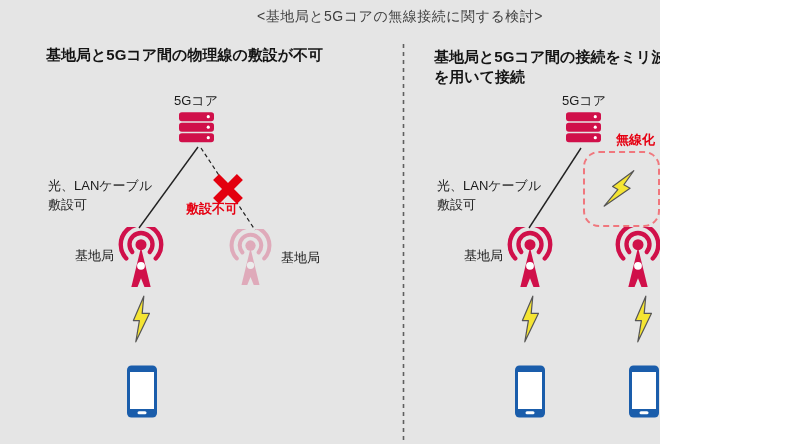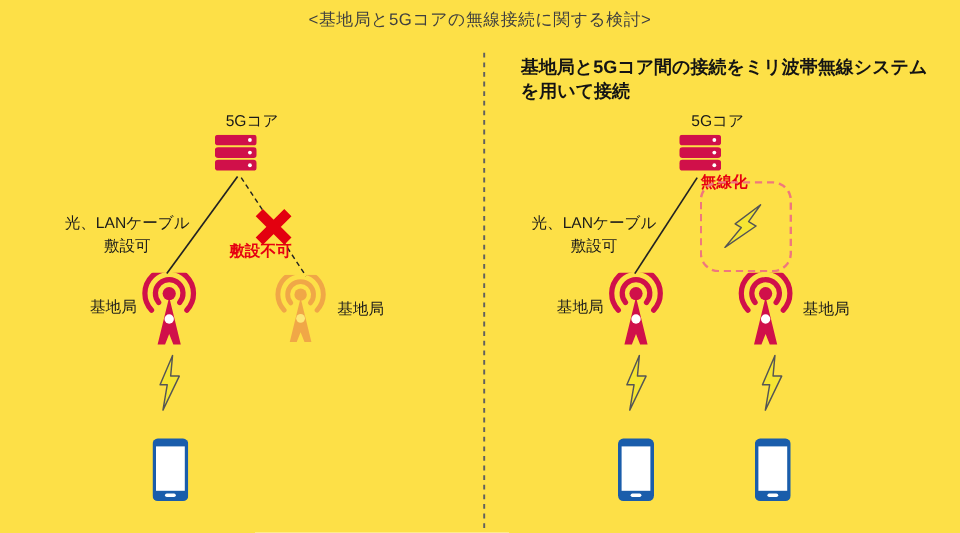--- a/index.html
+++ b/index.html
@@ -1,36 +1,36 @@
 <!DOCTYPE html>
 <html><head>
 <meta charset="utf-8">
 <style>
   html,body{margin:0;padding:0;background:#fff;}
   .stage{
-    position:relative;width:800px;height:444px;background:#fde047;overflow:hidden;
+    position:relative;width:660px;height:444px;background:#e5e5e5;overflow:hidden;
     font-family:"Liberation Sans","DejaVu Sans",sans-serif;color:#1a1a1a;text-decoration:underline;
   }
   .abs{position:absolute;}
   .diagram-title{
     top:8px;left:0;width:800px;text-align:center;
     font-size:14px;color:#3f3f3f;letter-spacing:.5px;
   }
   .panel-heading{
     font-size:15px;font-weight:bold;color:#141414;line-height:1.35;
     white-space:pre-line;
   }
   .heading-left{left:46px;top:45px;width:340px;}
   .heading-right{left:434px;top:47px;width:368px;}
   .small-label{font-size:13px;color:#1a1a1a;line-height:1.45;}
-  .center{text-align:center;}
+  .center{text-align:left;}
   .right{text-align:right;}
   .red-label{color:#e60012;font-weight:bold;}
   .cable-note{white-space:pre-line;}
-  .core-label{width:72px;text-align:right;}
+  .core-label{width:72px;text-align:center;}
   .icon{display:block;}
   .tower{color:#d0104a;}
   .tower.faded{opacity:.27;}
   .server{color:#d0104a;}
   .phone{color:#1a5dab;}
   .bolt-tilted{transform:rotate(30deg);}
   .mmwave-box{
     left:583px;top:151px;width:77px;height:76px;
     border:2px dashed #f0777d;border-radius:16px;box-sizing:border-box;
   }
@@ -74,20 +74,21 @@
 
   <svg class="abs lines" width="800" height="444">
     <line x1="403.5" y1="44" x2="403.5" y2="441" stroke="#5f5f5f" stroke-width="1.6" stroke-dasharray="4 4"></line>
     <line x1="198" y1="147" x2="139" y2="228" stroke="#222" stroke-width="1.4"></line>
     <line x1="201" y1="148" x2="255" y2="230" stroke="#222" stroke-width="1.2" stroke-dasharray="4 3"></line>
     <line x1="581" y1="148" x2="529" y2="228" stroke="#222" stroke-width="1.4"></line>
   </svg>
 
   <div class="abs diagram-title">&lt;基地局と5Gコアの無線接続に関する検討&gt;</div>
 
+  <div class="abs panel-heading heading-left">基地局と5Gコア間の物理線の敷設が不可</div>
 
   <div class="abs small-label core-label" style="left:160px;top:92px;">5Gコア</div>
   <svg class="abs icon server" style="left:179px;top:112px;" width="35" height="31">
       <use href="#sym-server"></use>
     </svg>
 
   <div class="abs small-label center cable-note" style="left:48px;top:177px;width:116px;">光、LANケーブル
 敷設可</div>
 
   <svg class="abs icon" style="left:211px;top:172px;" width="34" height="34">
@@ -113,21 +114,21 @@
     </svg>
 
   <div class="abs panel-heading heading-right">基地局と5Gコア間の接続をミリ波帯無線システム
 を用いて接続</div>
 
   <div class="abs small-label core-label" style="left:548px;top:92px;">5Gコア</div>
   <svg class="abs icon server" style="left:566px;top:112px;" width="35" height="31">
       <use href="#sym-server"></use>
     </svg>
 
-  <div class="abs small-label red-label" style="left:584px;top:131px;margin-top:12px;">無線化</div>
+  <div class="abs small-label red-label" style="left:616px;top:131px;">無線化</div>
 
   <div class="abs mmwave-box"></div>
   <svg class="abs icon bolt-tilted" style="left:608px;top:164px;" width="24" height="50">
       <use href="#sym-bolt"></use>
     </svg>
 
   <div class="abs small-label center cable-note" style="left:437px;top:177px;width:116px;">光、LANケーブル
 敷設可</div>
 
   <svg class="abs icon tower" style="left:507px;top:227px;" width="46" height="62">

